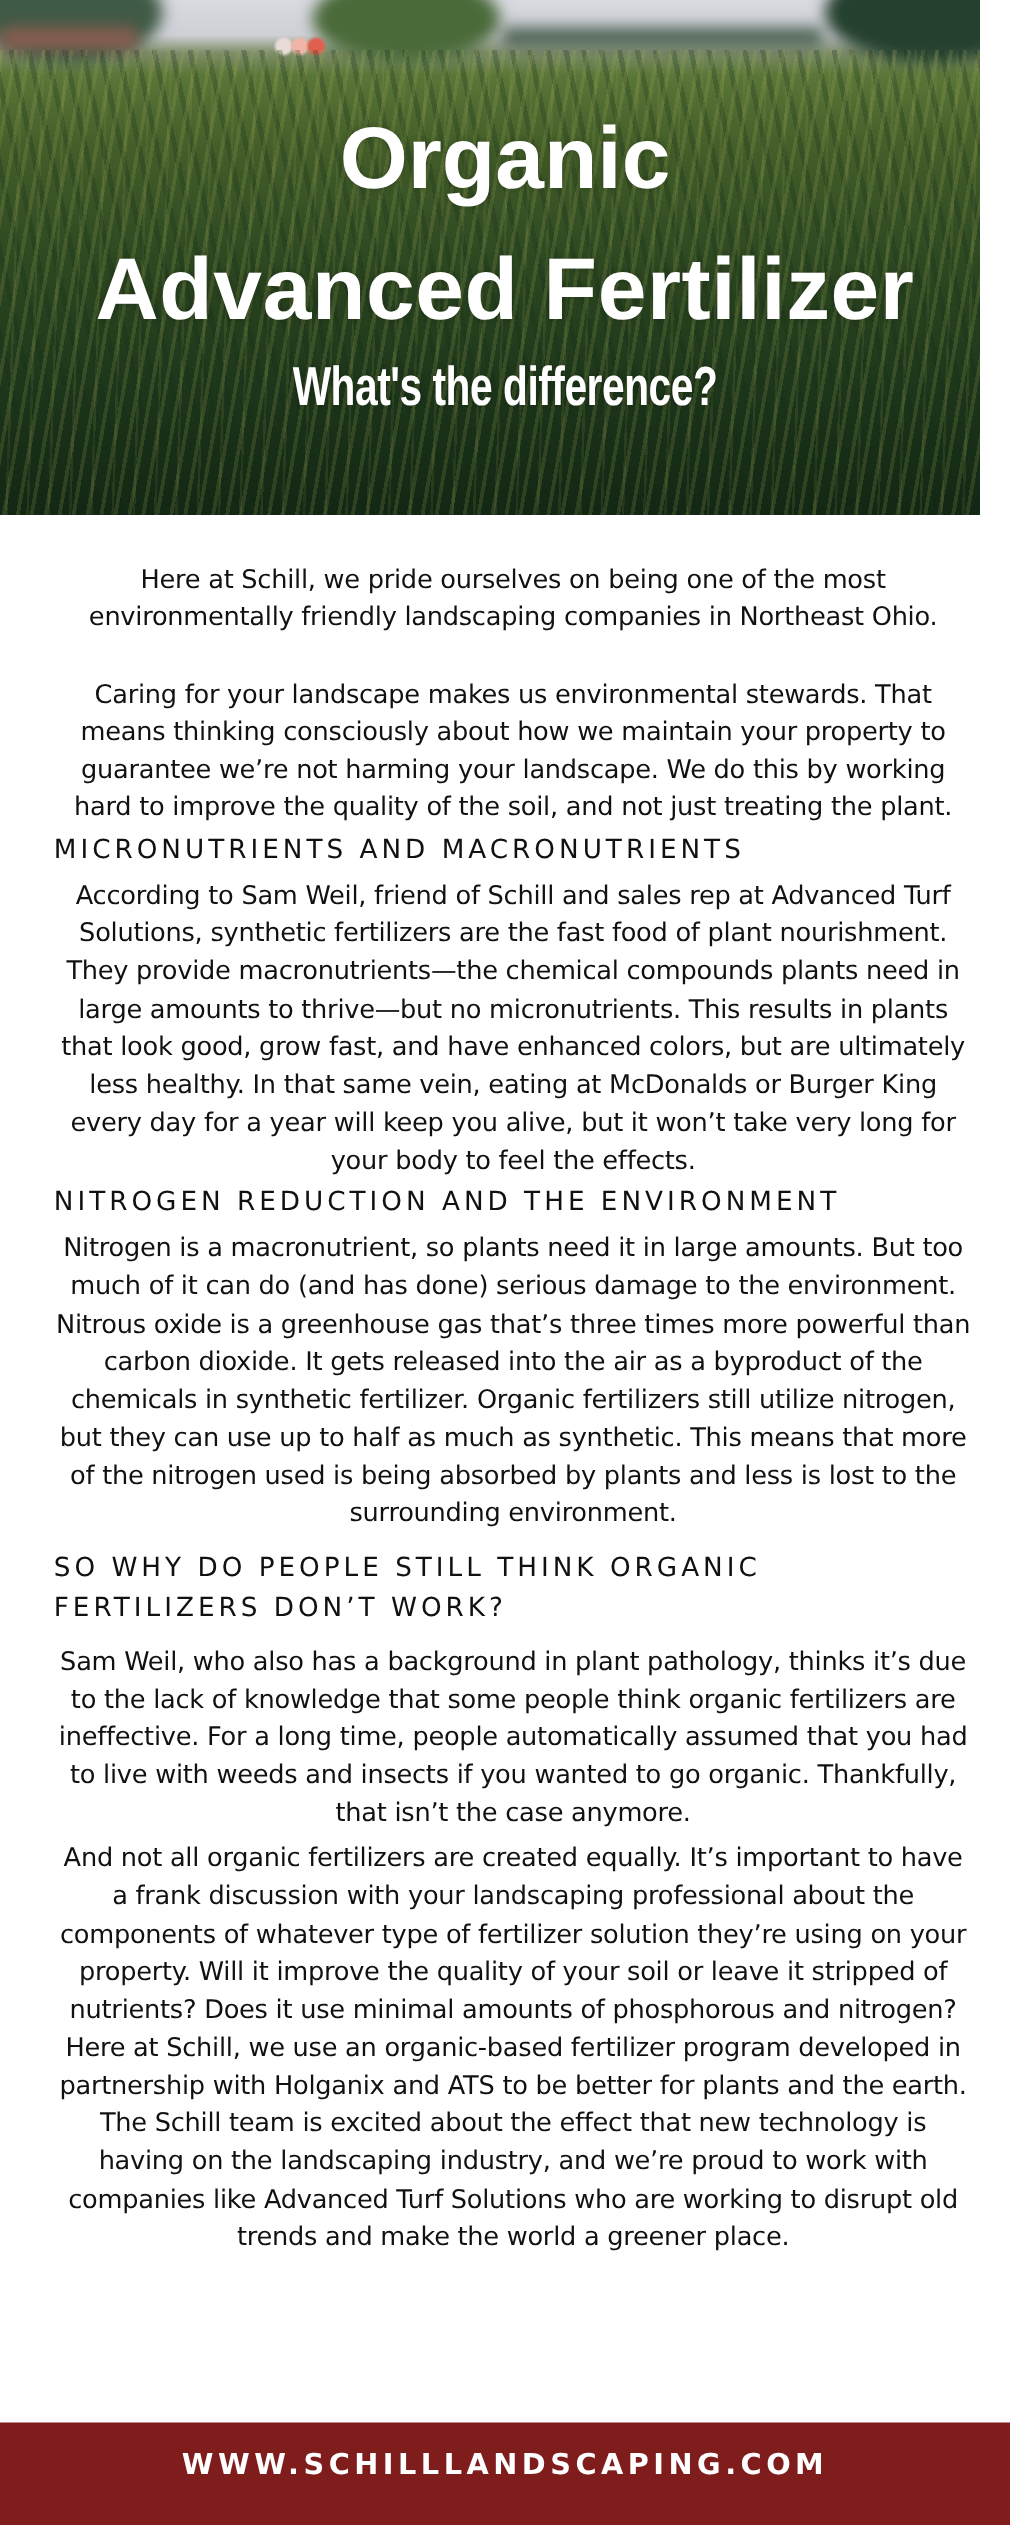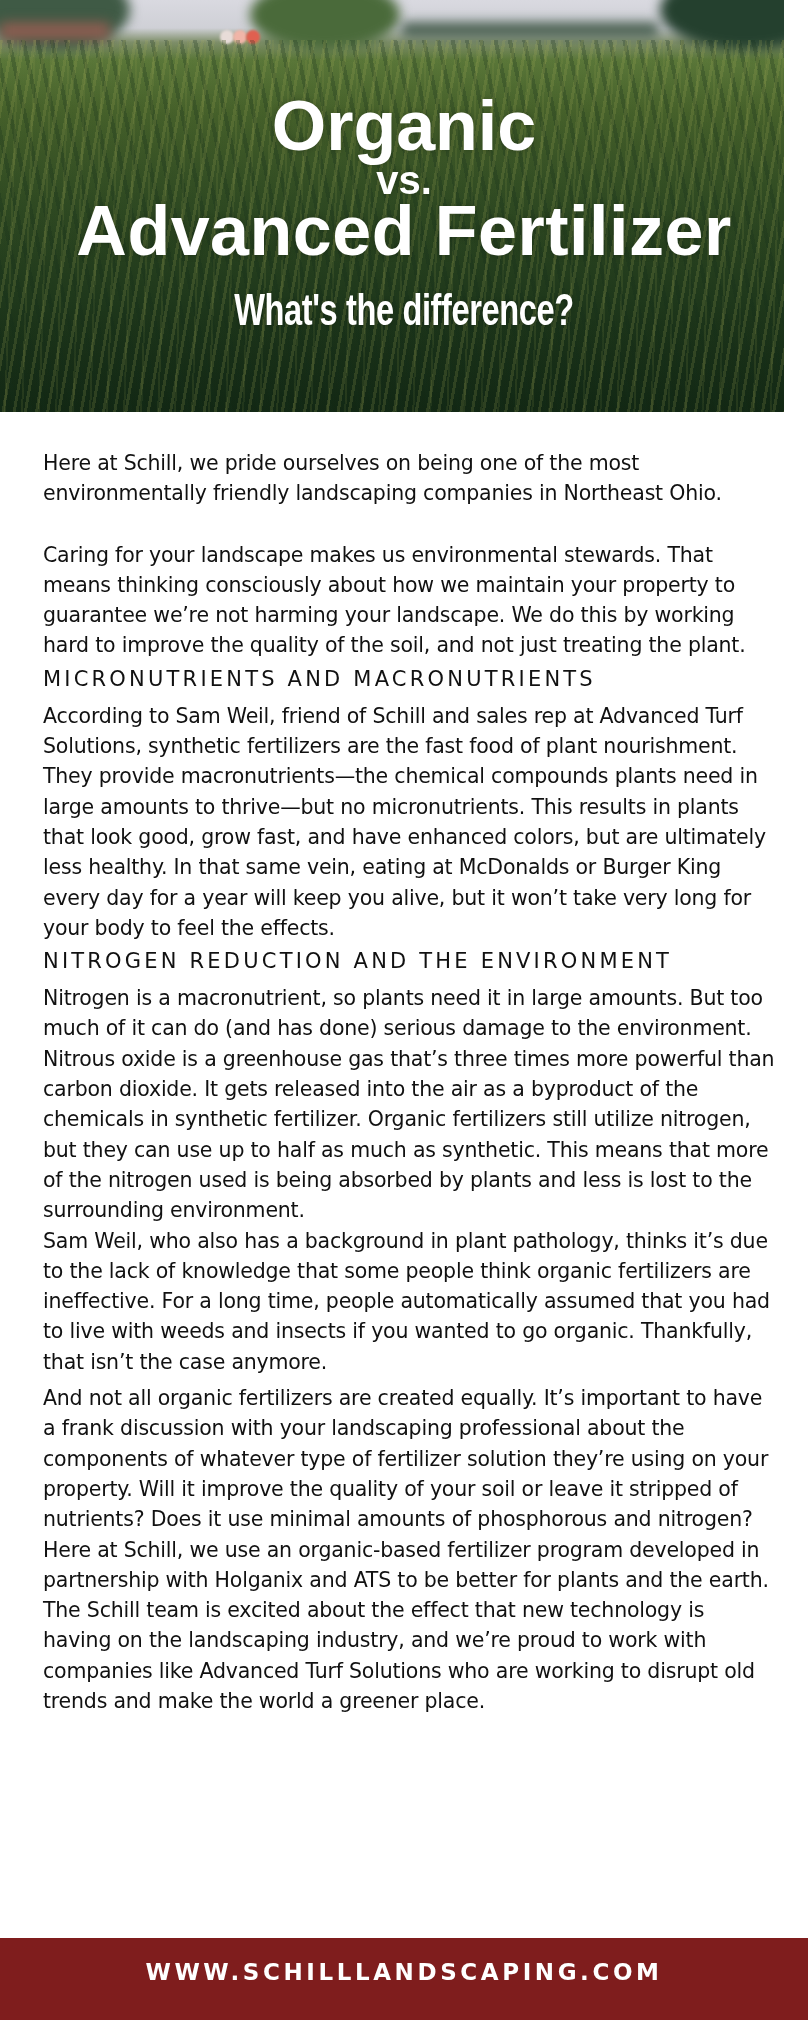--- a/index.html
+++ b/index.html
@@ -37,20 +37,21 @@
     }
 
     
     .content {
       position: absolute; left: 43px; top: 448px; width: 735px; color: #111111;
       font-family: "DejaVu Sans", sans-serif;
     }
     .content p {
       font-size: 20.5px; line-height: 30.3px; font-weight: normal; letter-spacing: -0.2px;
       transform-origin: 0 0;
+      text-align: center;
     }
     .content h2 {
       font-family: "DejaVu Sans", sans-serif; font-weight: normal; font-size: 21px; line-height: 32px;
       letter-spacing: 3.2px; text-transform: uppercase; color: #111111;
     }
     .content .gap-blank { height: 31px; }
     .mt-h { margin-top: 2px; }
     .mb-h { margin-bottom: 6px; }
     .mt-h2 { margin-top: 6px; }
     .p-gap { margin-top: 6px; }
@@ -73,35 +74,35 @@
   <div class="sky-tree" style="left:250px;top:-20px;width:150px;height:70px;background:#4a6a3a;"></div>
   <div class="sky-tree" style="left:660px;top:-30px;width:170px;height:80px;background:#24402e;"></div>
   <div class="sky-tree" style="left:400px;top:22px;width:260px;height:16px;background:#4b6152;border-radius:8px;"></div>
   <div class="sky-tree" style="left:0px;top:22px;width:110px;height:18px;background:#8a5d50;border-radius:4px;"></div>
   <div class="bokeh" style="left:220px;background:#e8dcd8;"></div>
   <div class="bokeh" style="left:233px;background:#f0b5a8;"></div>
   <div class="bokeh" style="left:246px;background:#e06050;"></div>
   <div class="blades"></div>
 
   <div class="hero-title t-organic">Organic</div>
-  <div class="hero-title t-vs">vs.</div>
   <div class="hero-title t-synthetic">Advanced Fertilizer</div>
   <div class="hero-title t-diff">What's the difference?</div>
 </div>
 
 <div class="content">
   <p>Here at Schill, we pride ourselves on being one of the most environmentally friendly landscaping companies in Northeast Ohio.</p>
   <div class="gap-blank"></div>
   <p>Caring for your landscape makes us environmental stewards. That means thinking consciously about how we maintain your property to guarantee we’re not harming your landscape. We do this by working hard to improve the quality of the soil, and not just treating the plant.</p>
 
   <h2 class="mt-h mb-h">MICRONUTRIENTS AND MACRONUTRIENTS</h2>
   <p>According to Sam Weil, friend of Schill and sales rep at Advanced Turf Solutions, synthetic fertilizers are the fast food of plant nourishment. They provide macronutrients—the chemical compounds plants need in large amounts to thrive—but no micronutrients. This results in plants that look good, grow fast, and have enhanced colors, but are ultimately less healthy. In that same vein, eating at McDonalds or Burger King every day for a year will keep you alive, but it won’t take very long for your body to feel the effects.</p>
 
   <h2 class="mt-h mb-h">NITROGEN REDUCTION AND THE ENVIRONMENT</h2>
   <p>Nitrogen is a macronutrient, so plants need it in large amounts. But too much of it can do (and has done) serious damage to the environment. Nitrous oxide is a greenhouse gas that’s three times more powerful than carbon dioxide. It gets released into the air as a byproduct of the chemicals in synthetic fertilizer. Organic fertilizers still utilize nitrogen, but they can use up to half as much as synthetic. This means that more of the nitrogen used is being absorbed by plants and less is lost to the surrounding environment.</p>
 
+  <h2 class="mt-h2 mb-h" style="margin-top:12px;margin-bottom:12px;">SO WHY DO PEOPLE STILL THINK ORGANIC FERTILIZERS DON’T WORK?</h2>
   <p>Sam Weil, who also has a background in plant pathology, thinks it’s due to the lack of knowledge that some people think organic fertilizers are ineffective. For a long time, people automatically assumed that you had to live with weeds and insects if you wanted to go organic. Thankfully, that isn’t the case anymore.</p>
   <p class="p-gap">And not all organic fertilizers are created equally. It’s important to have a frank discussion with your landscaping professional about the components of whatever type of fertilizer solution they’re using on your property. Will it improve the quality of your soil or leave it stripped of nutrients? Does it use minimal amounts of phosphorous and nitrogen?Here at Schill, we use an organic-based fertilizer program developed in partnership with Holganix and ATS to be better for plants and the earth.  The Schill team is excited about the effect that new technology is having on the landscaping industry, and we’re proud to work with companies like Advanced Turf Solutions who are working to disrupt old trends and make the world a greener place.</p>
 </div>
 
 <div class="footer">
   <div class="footer-url">WWW.SCHILLLANDSCAPING.COM</div>
 </div>
 
 </body></html>

